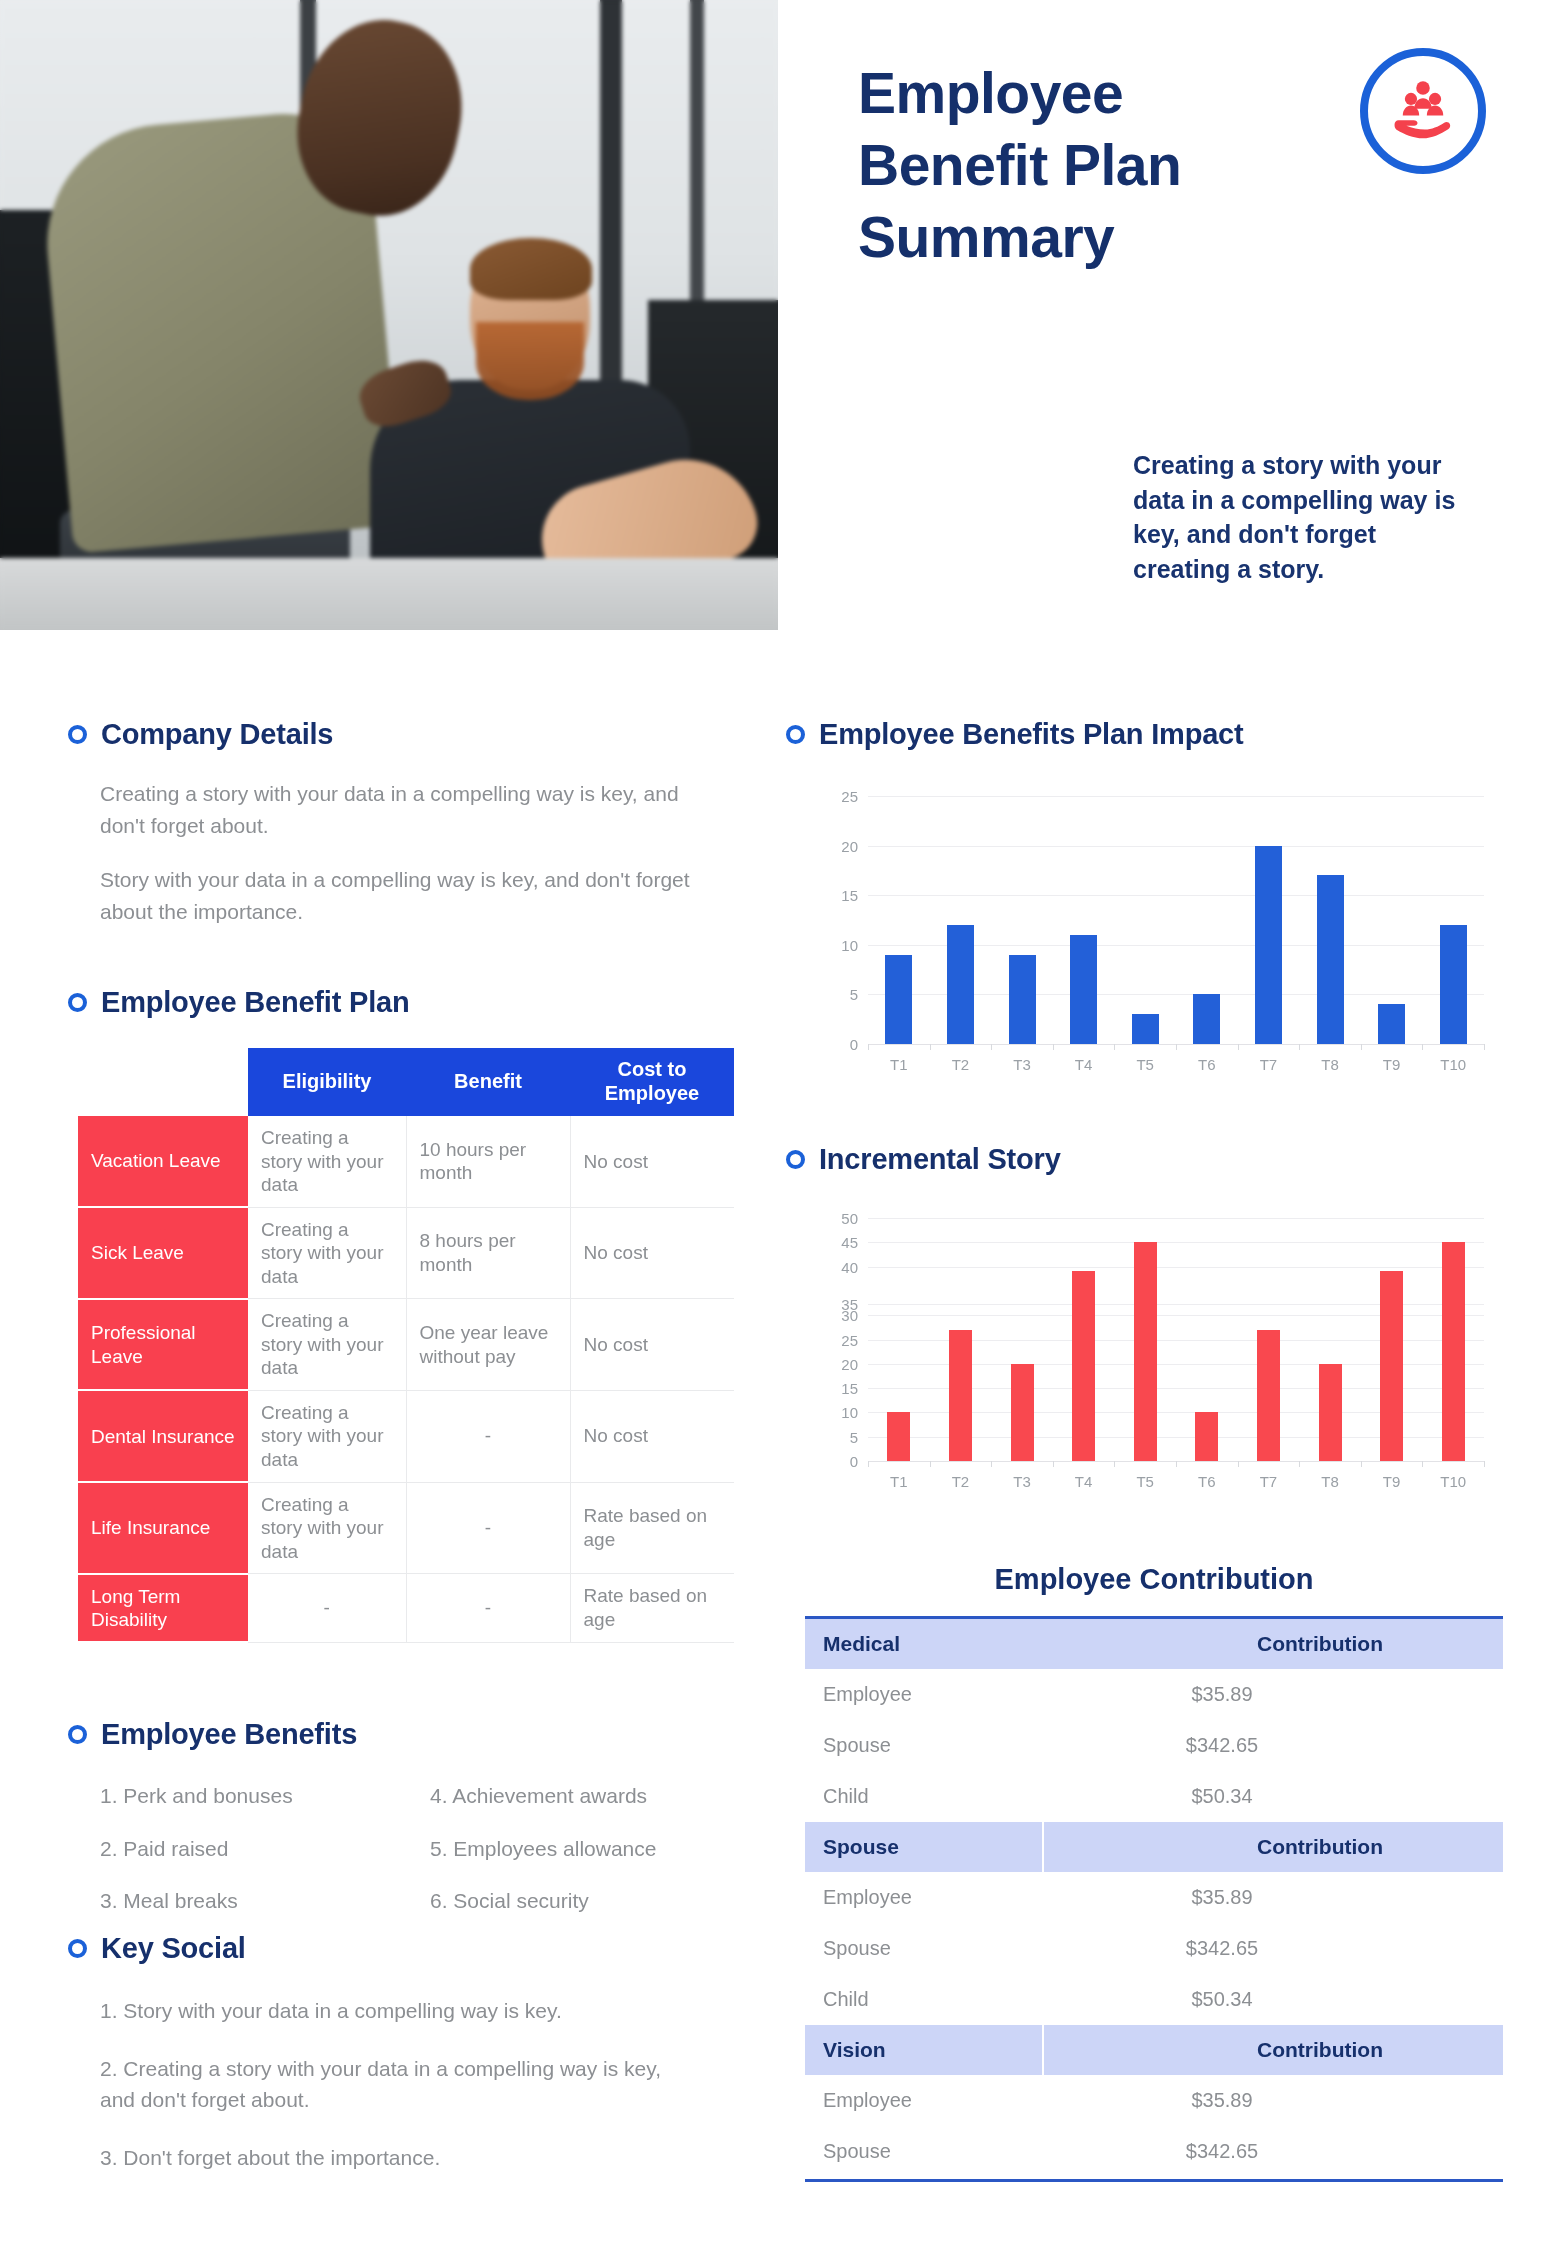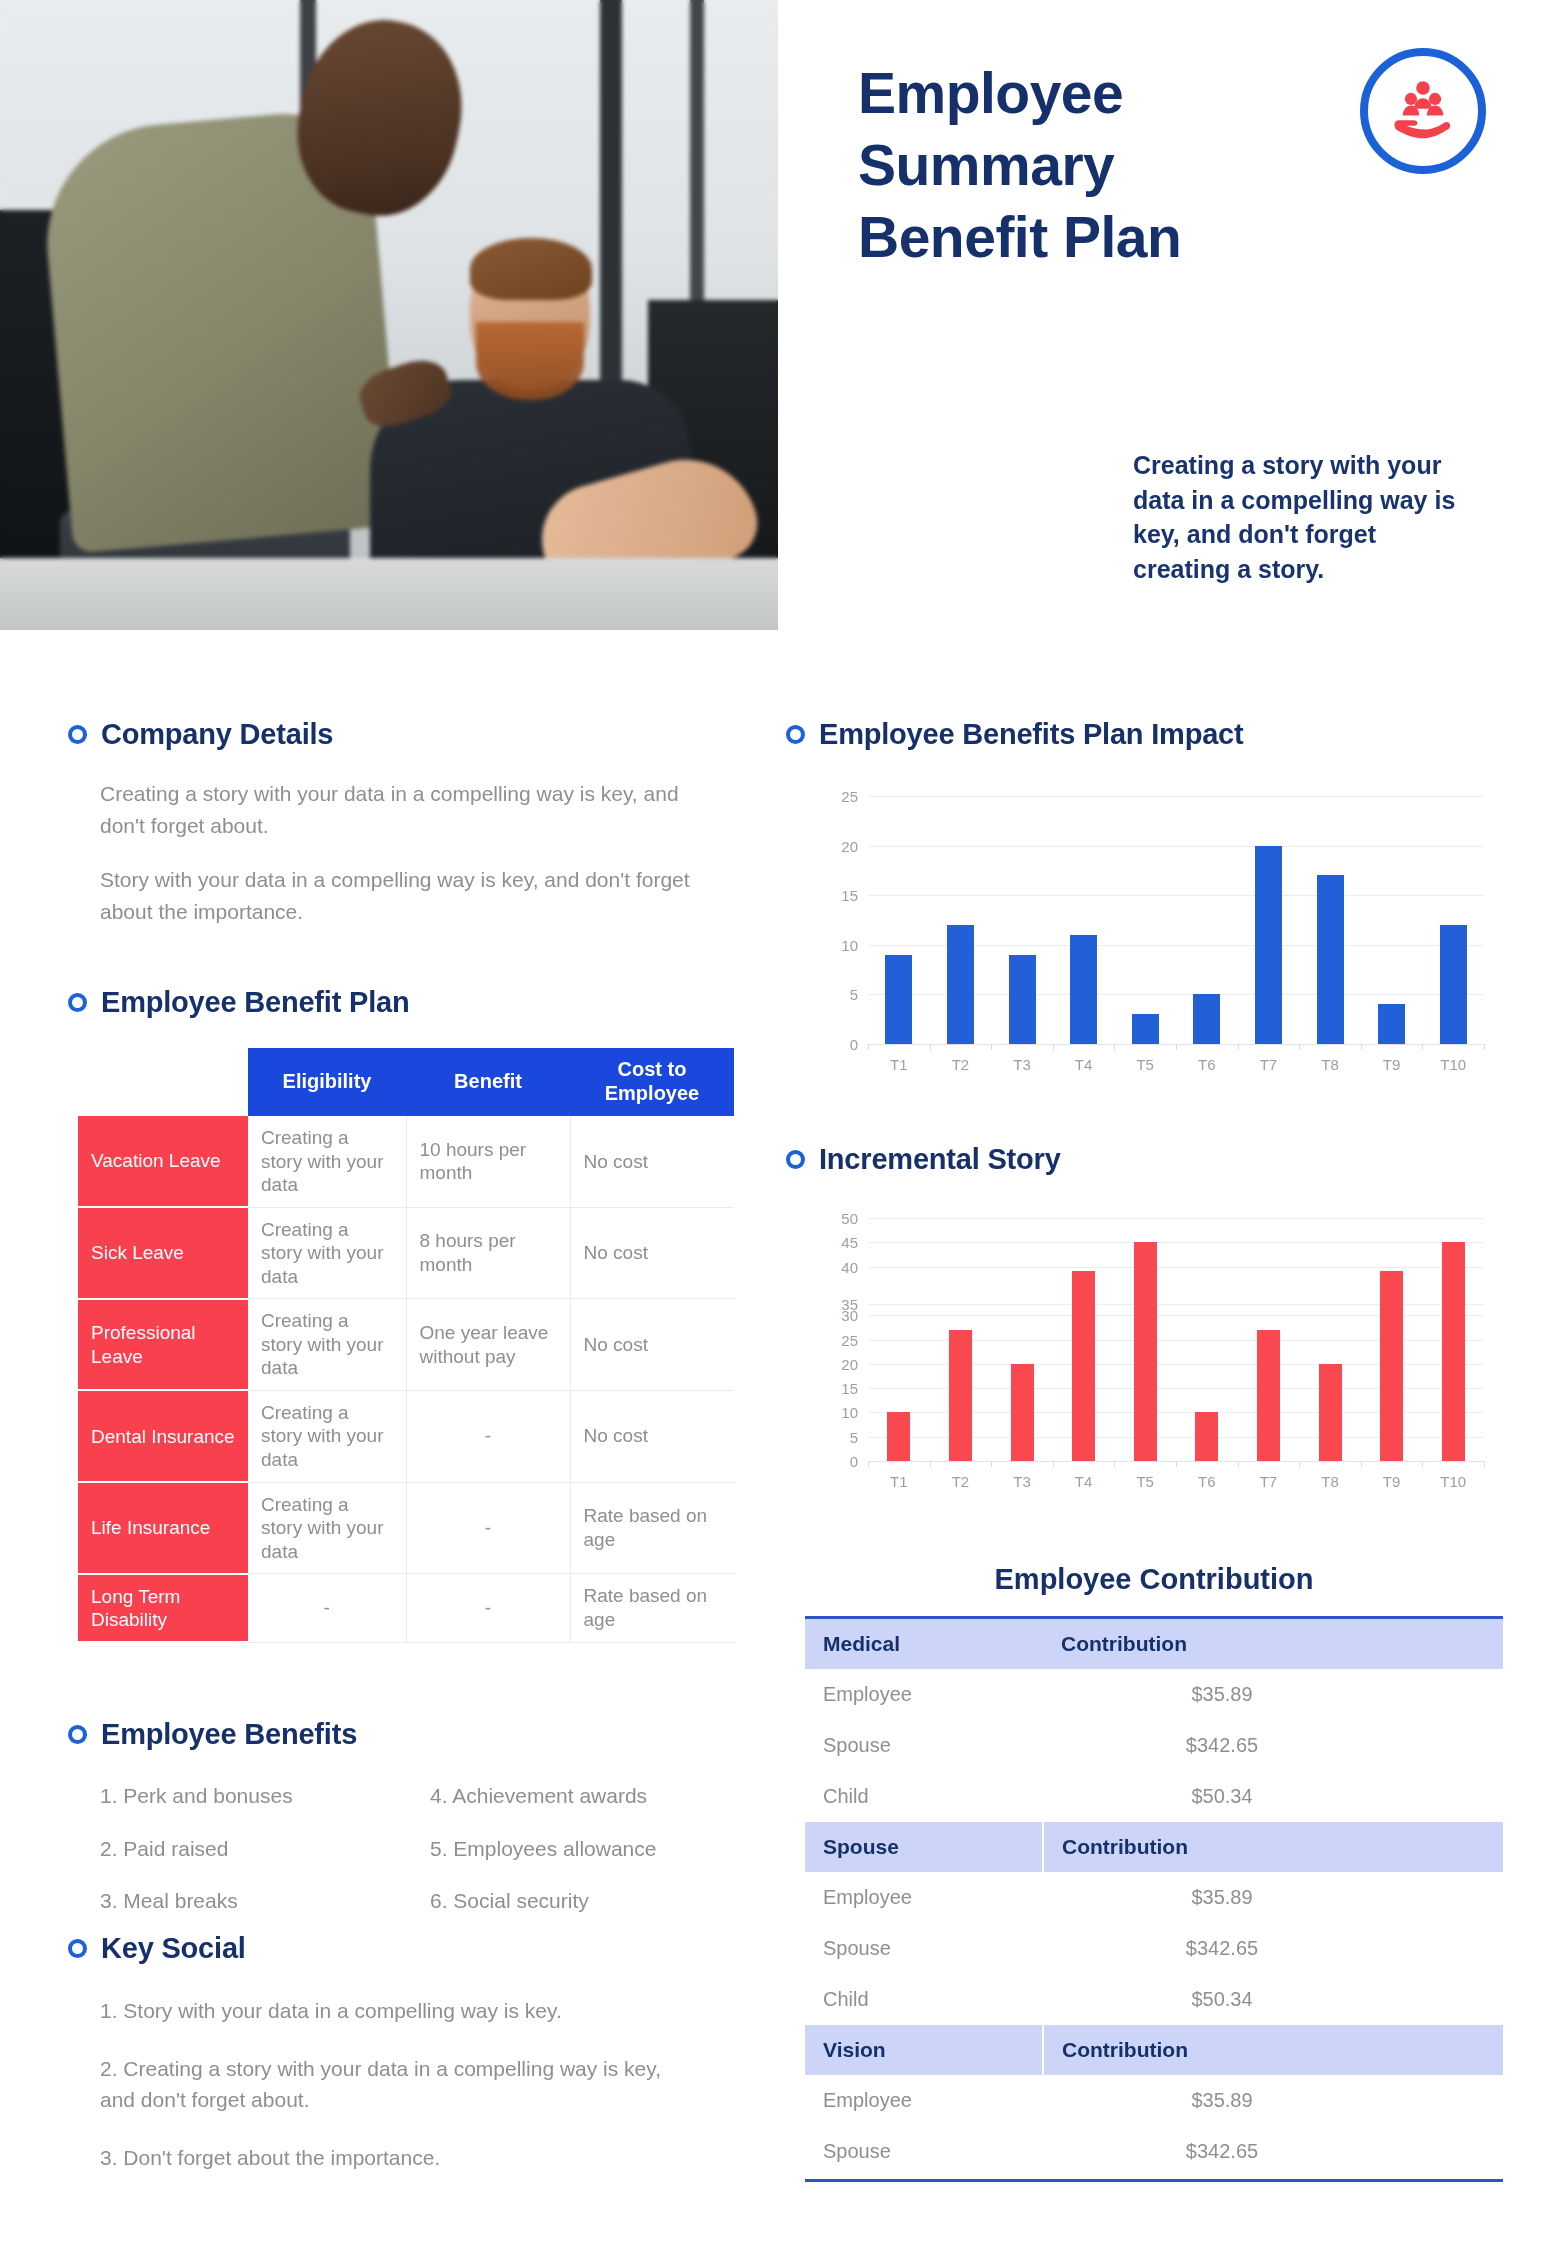--- a/index.html
+++ b/index.html
@@ -291,21 +291,21 @@
   .ct col.a { width: 238px; }
   .ct col.b { width: 460px; }
   .ct tr.grp td {
     background: #ccd5f7;
     color: #16306c;
     font-weight: 700;
     font-size: 21px;
     height: 50px;
     padding: 0 18px;
   }
-  .ct tr.grp td.val { text-align: left; padding-right: 120px; }
+  .ct tr.grp td.val { text-align: right; padding-right: 120px; }
   .ct tr.grp.divided td.lbl { border-right: 2px solid #ffffff; }
   .ct tr.dat td {
     font-size: 20px;
     color: #8c8f93;
     height: 51px;
     padding: 0 18px;
   }
   .ct tr.dat td.val { text-align: center; padding-right: 120px; }
   .contrib-rule-bot {
     height: 3px; background: #2b57c4; width: 100%; margin-top: 2px;
@@ -331,22 +331,22 @@
     <div class="photo-person-b-hair"></div>
     <div class="photo-person-b-beard"></div>
     <div class="photo-hand-a"></div>
     <div class="photo-arm"></div>
     <div class="photo-desk"></div>
     <div class="photo-blur"></div>
   </div>
 
   <div class="title-block">
     <div class="main-title">Employee</div>
+    <div class="main-title">Benefit Plan</div>
     <div class="main-title">Summary</div>
-    <div class="main-title">Benefit Plan</div>
   </div>
 
   <div class="logo-badge">
     <svg viewBox="0 0 64 64">
       <circle cx="32" cy="11" r="6.2" fill="#f4414c"></circle>
       <circle cx="21" cy="21" r="5.6" fill="#f4414c"></circle>
       <circle cx="43" cy="21" r="5.6" fill="#f4414c"></circle>
       <path d="M13.5 36c0-5.4 3.6-9 7.5-9s7.5 3.6 7.5 9z" fill="#f4414c"></path>
       <path d="M35.5 36c0-5.4 3.6-9 7.5-9s7.5 3.6 7.5 9z" fill="#f4414c"></path>
       <path d="M24 30c0-5.8 3.6-9.6 8-9.6s8 3.8 8 9.6z" fill="#f4414c"></path>

